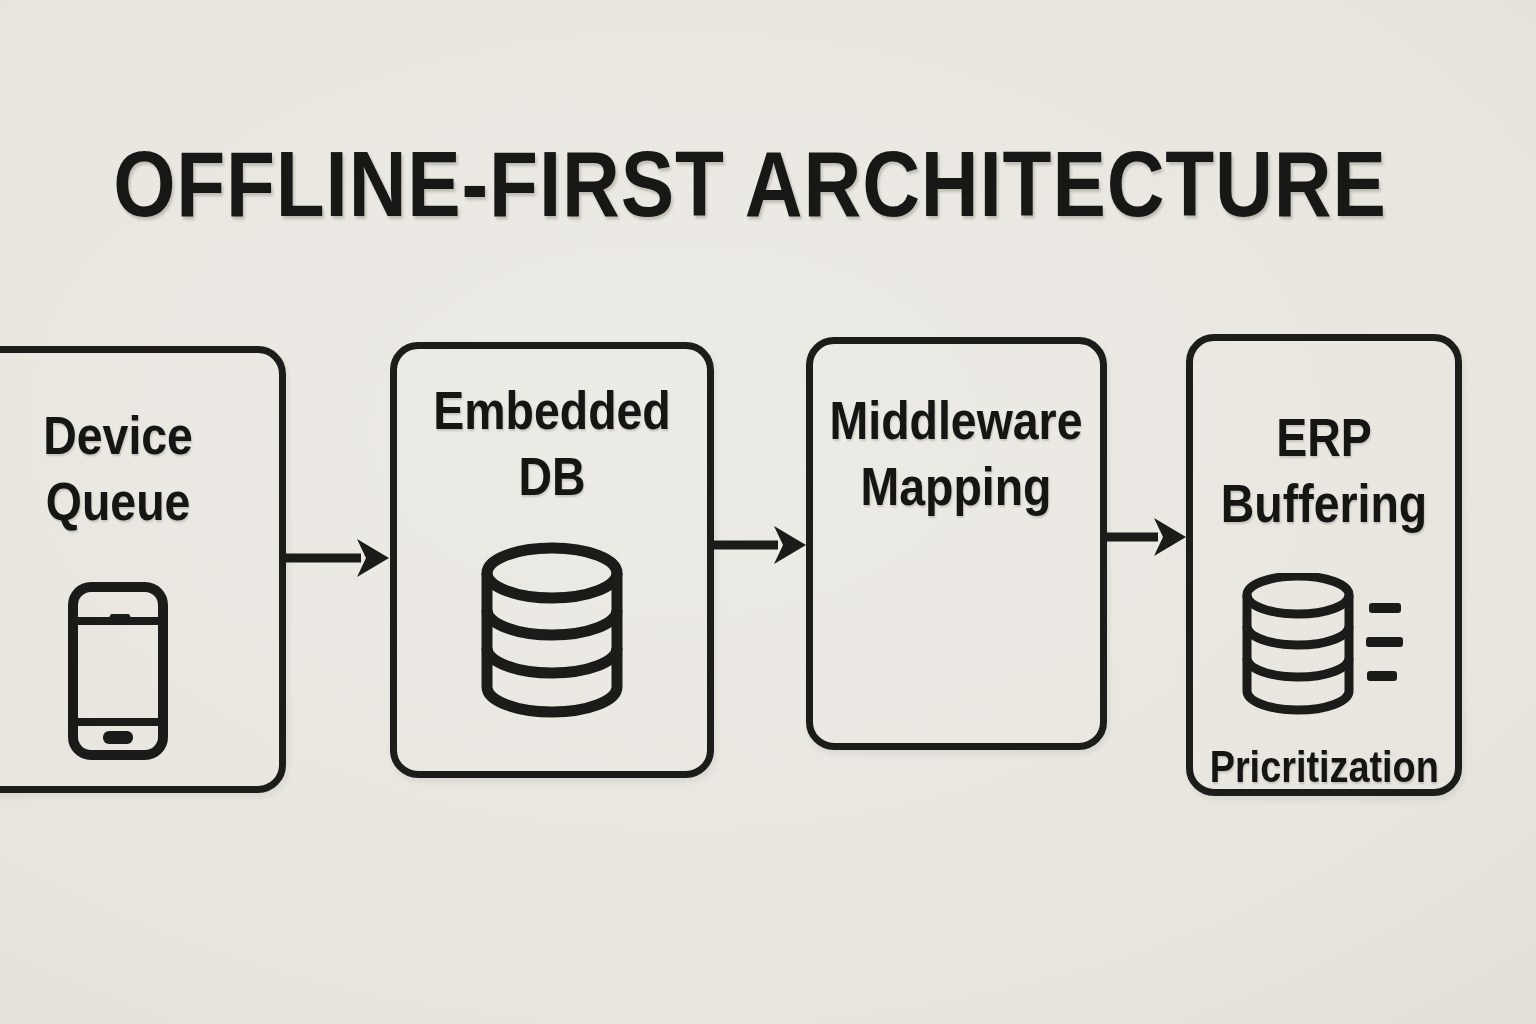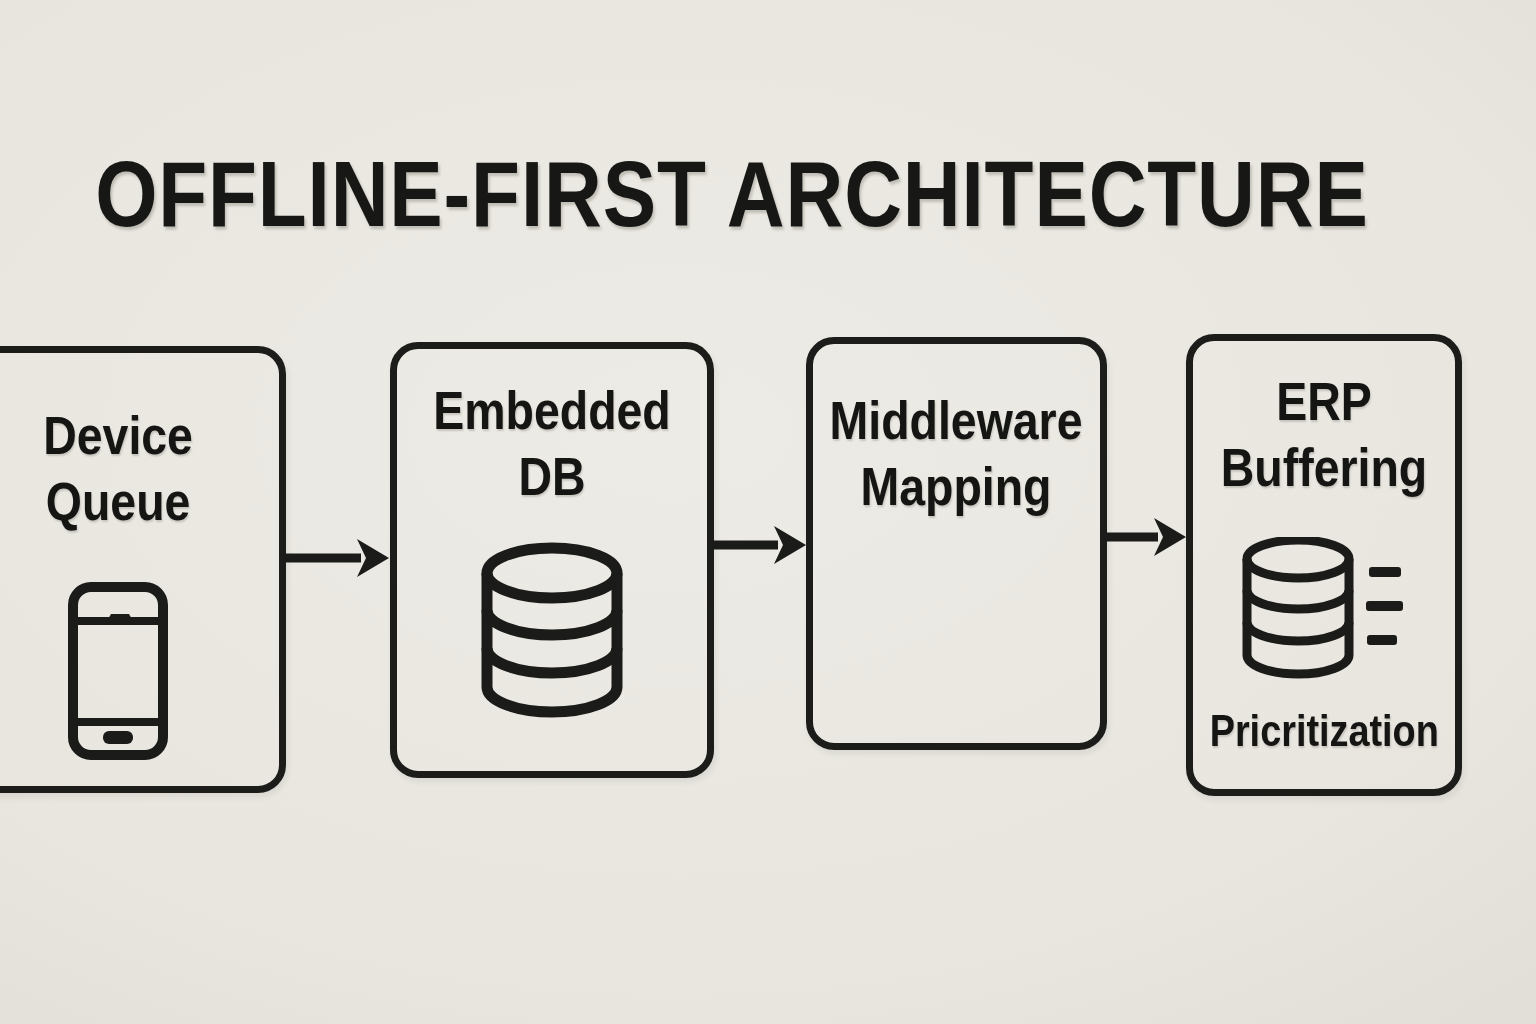--- a/index.html
+++ b/index.html
@@ -7,21 +7,21 @@
     width:1536px;height:1024px;
     font-family:"Liberation Sans", sans-serif;
     overflow:hidden;
   }
   .stage{
     position:relative;width:1536px;height:1024px;
     background:radial-gradient(140% 130% at 44% 42%, #edebe5 0%, #e8e6df 40%, #ddd9d2 75%, #d0cdc5 100%);
     overflow:hidden;
   }
   .title-wrap{
-    position:absolute;left:0;top:142px;width:1500px;
+    position:absolute;left:0;top:132px;width:1500px;text-align:center;
   }
   .title{
     display:inline-block;margin:0;white-space:nowrap;
     font-size:92px;font-weight:bold;color:#171715;
     transform:scaleX(0.87);transform-origin:50% 50%;
     letter-spacing:1px;
     text-shadow:2px 3px 3px rgba(40,35,25,0.22);
   }
   .node{
     position:absolute;box-sizing:border-box;
@@ -39,21 +39,21 @@
   .node-sublabel{
     font-weight:bold;color:#151513;text-align:center;
     font-size:44px;line-height:1.1;
     transform:scaleX(0.86);transform-origin:50% 50%;
     text-shadow:1px 2px 2px rgba(40,35,25,0.18);
     white-space:nowrap;
   }
   .node--device   {left:-50px; top:346px; width:336px; height:447px; padding-top:50px;}
   .node--db       {left:390px; top:342px; width:324px; height:436px; padding-top:29px;}
   .node--mid      {left:806px; top:337px; width:301px; height:413px; padding-top:44px;}
-  .node--erp      {left:1186px;top:334px; width:276px; height:462px; padding-top:28px;}
+  .node--erp      {left:1186px;top:334px; width:276px; height:462px; padding-top:64px;}
   .icon-phone{margin-top:46px;}
   .icon-db{margin-top:32px;}
   .icon-dbp{margin-top:36px;}
   .node--erp .node-sublabel{margin-top:10px;}
   .arrow{position:absolute;}
   .arrow--1{left:281px;top:526px;}
   .arrow--2{left:709px;top:513px;}
   .arrow--3{left:1102px;top:505px;}
   svg{display:block;}
 </style>

